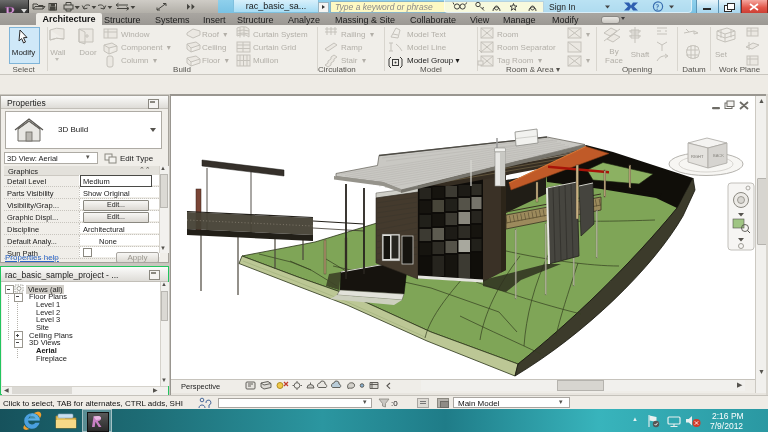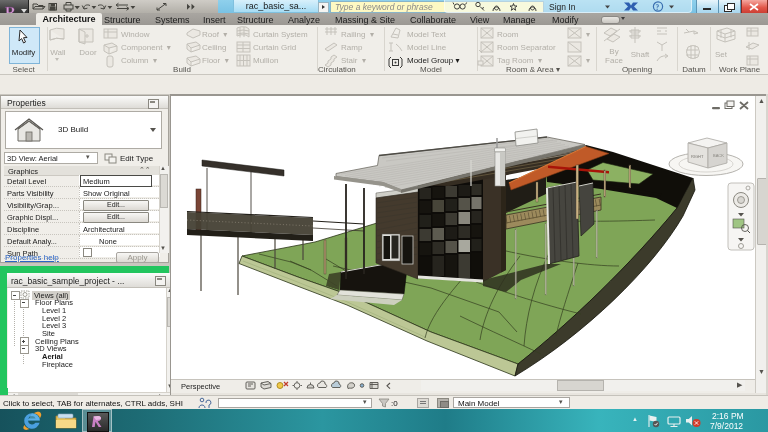--- a/index.html
+++ b/index.html
@@ -316,21 +316,21 @@
 
   <div class="abs" style="left:158px;top:70px;width:9px;height:87px;background:#f2f1ee;border-left:1px solid #d5d2cb;"></div>
   <div class="tx" style="left:159px;top:69px;font-size:6px;color:#55534e;">▲</div>
   <div class="tx" style="left:159px;top:149px;font-size:6px;color:#55534e;">▼</div>
   <div class="abs" style="left:159px;top:78px;width:8px;height:34px;background:#dbd9d4;border:1px solid #b9b7b2;box-sizing:border-box;"></div>
 
   <div class="tx" style="left:4px;top:157px;color:#2a64c5;text-decoration:underline;">Properties help</div>
   <div class="abs" style="left:115px;top:156px;width:43px;height:11px;background:linear-gradient(#f8f7f5,#dcd9d3);border:1px solid #a8a5a0;border-radius:2px;box-sizing:border-box;text-align:center;line-height:9px;color:#9a978f;">Apply</div>
 </div>
 
-<div class="abs" id="browser" style="left:0;top:266px;width:169px;height:129px;background:#f0eee9;border:7px solid #22c55e;box-sizing:border-box;font-size:7.5px;color:#1a1a1a;">
+<div class="abs" id="browser" style="left:0;top:266px;width:169px;height:129px;background:#f0eee9;border:1px solid #22c55e;box-sizing:border-box;font-size:7.5px;color:#1a1a1a;">
   <div class="abs" style="left:0;top:0;width:167px;height:14px;background:linear-gradient(#fbfbfa,#dedcd7);border-bottom:1px solid #c2bfb8;"></div>
   <div class="tx" style="left:4px;top:3px;font-size:8.5px;">rac_basic_sample_project - ...</div>
   <div class="abs" style="left:148px;top:3px;width:9px;height:8px;border:1px solid #8a8880;background:#f4f3f1;">
       <div class="abs" style="left:1px;top:1px;width:5px;height:2px;background:#8a8880;"></div>
     </div>
   <div class="abs" style="left:1px;top:15px;width:158px;height:104px;background:#fff;"></div>
   <div id="tree" style="position:absolute;left:0;top:0;width:160px;height:120px;">
     <div class="abs" style="left:7px;top:26px;width:1px;height:47px;border-left:1px dotted #b5b2ab;"></div>
     <div class="abs" style="left:16px;top:33px;width:1px;height:58px;border-left:1px dotted #b5b2ab;"></div>
     <div class="abs" style="left:4px;top:18px;width:7px;height:7px;border:1px solid #9a978f;background:#fff;">

